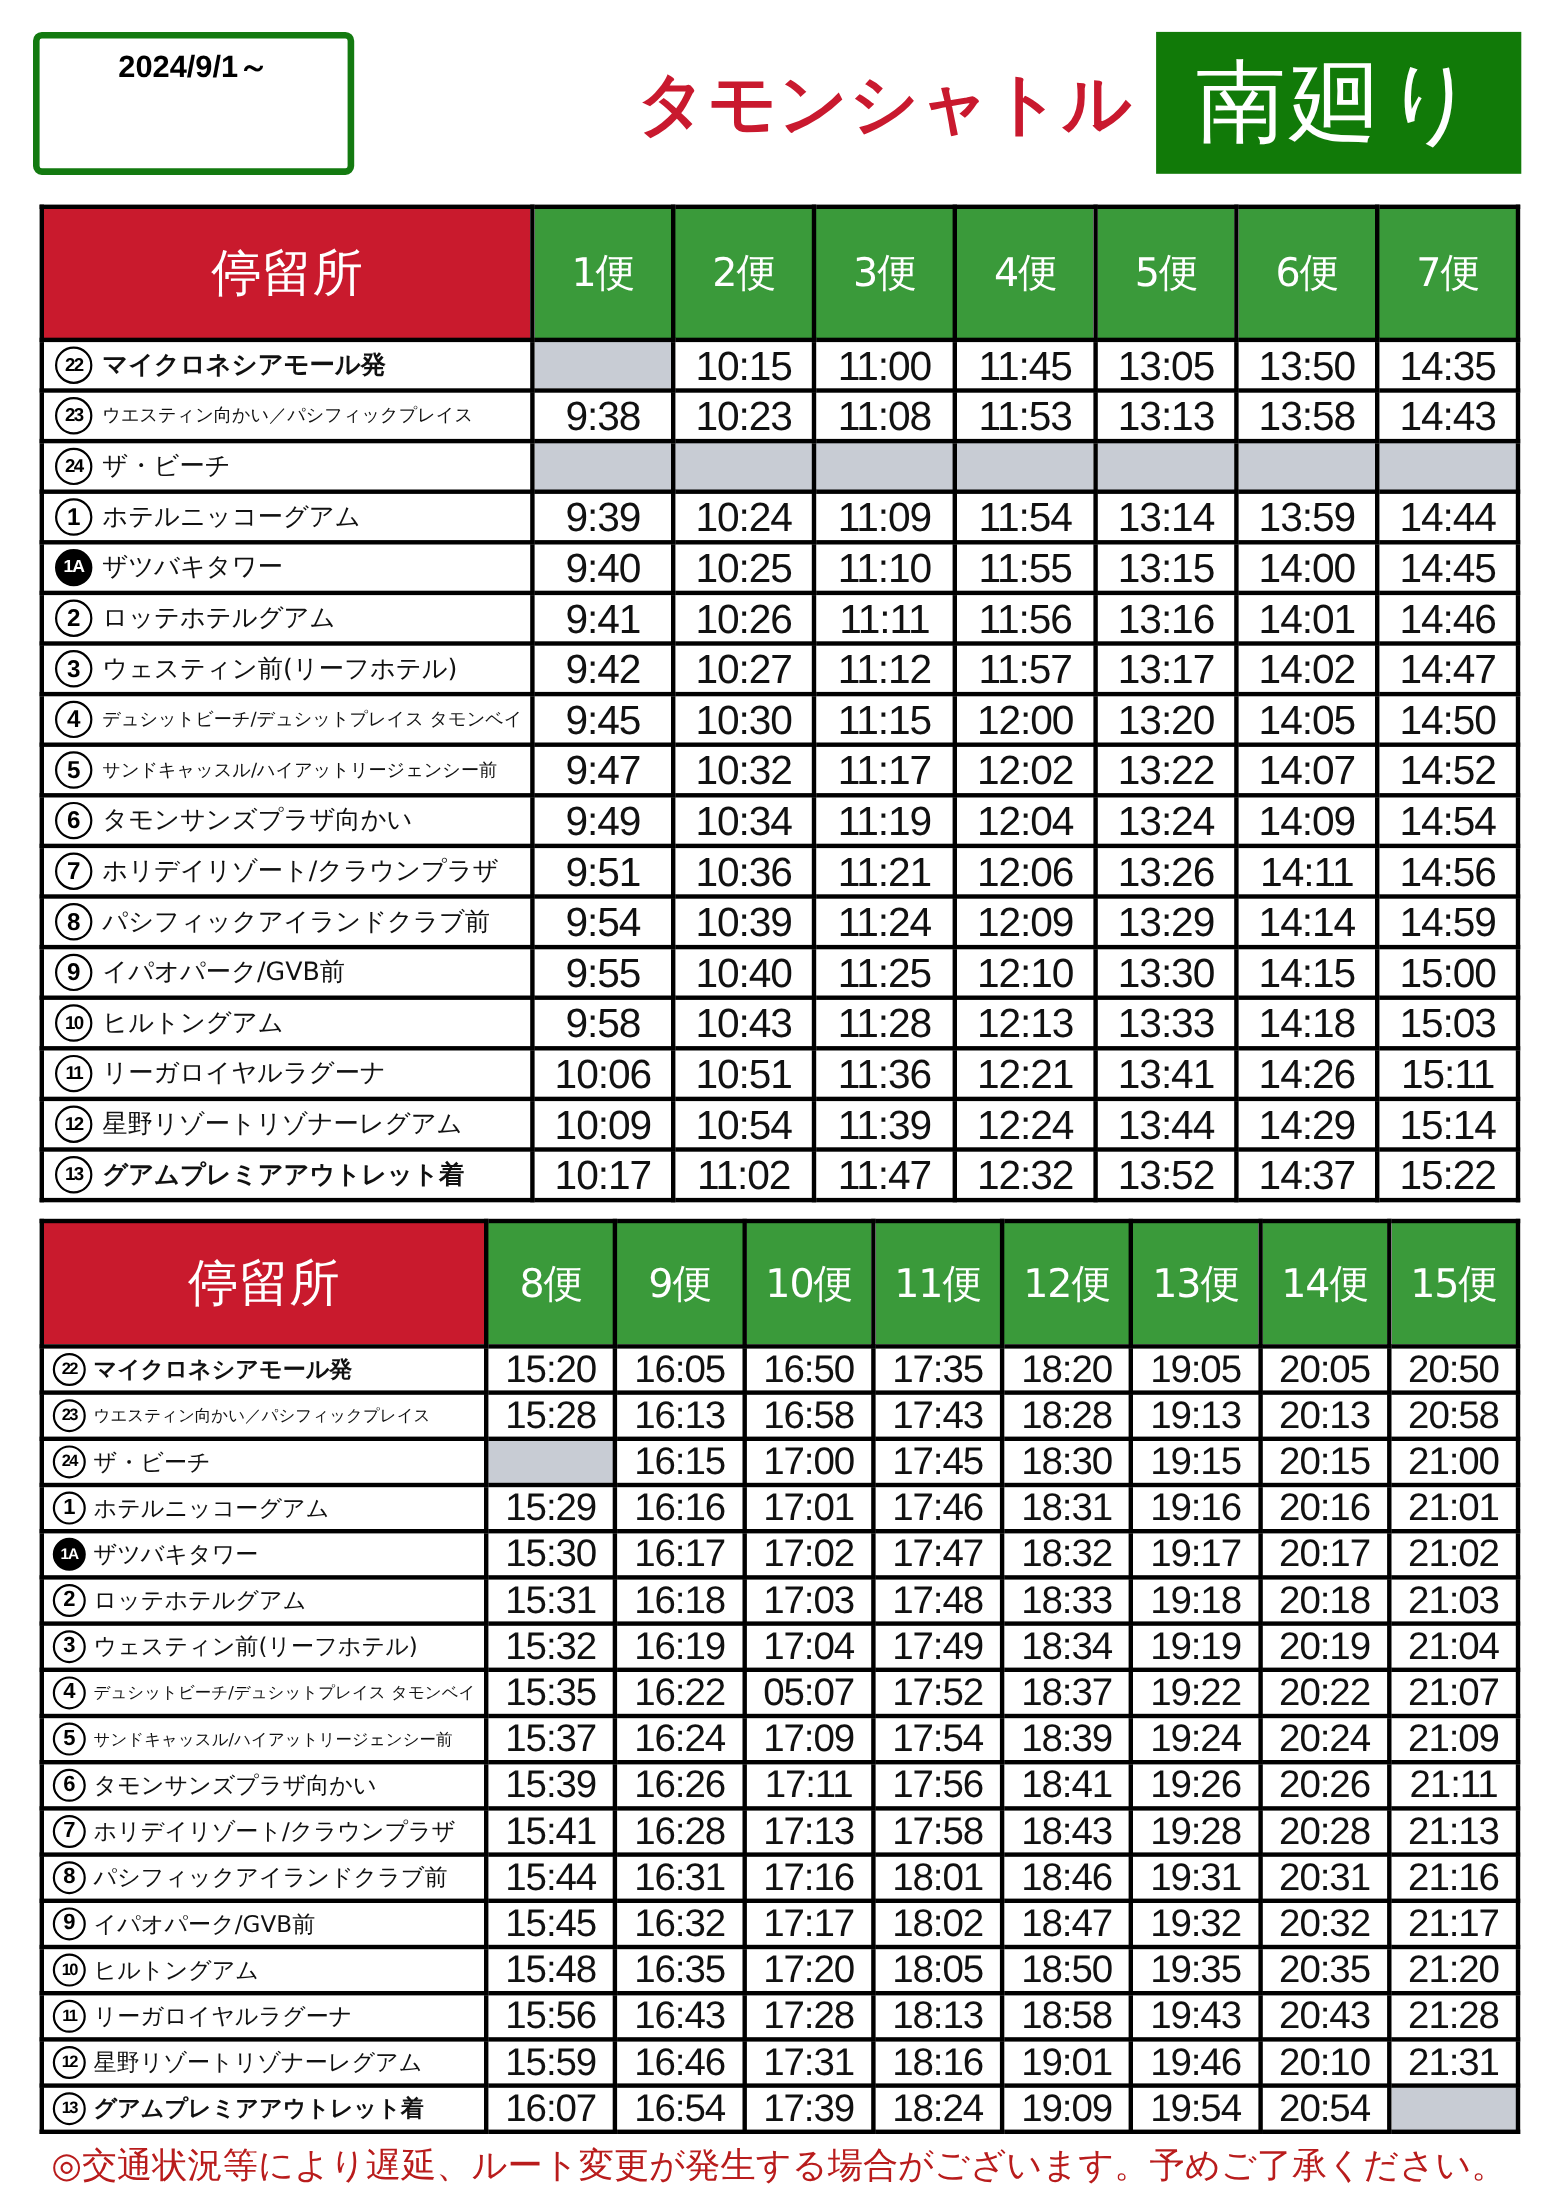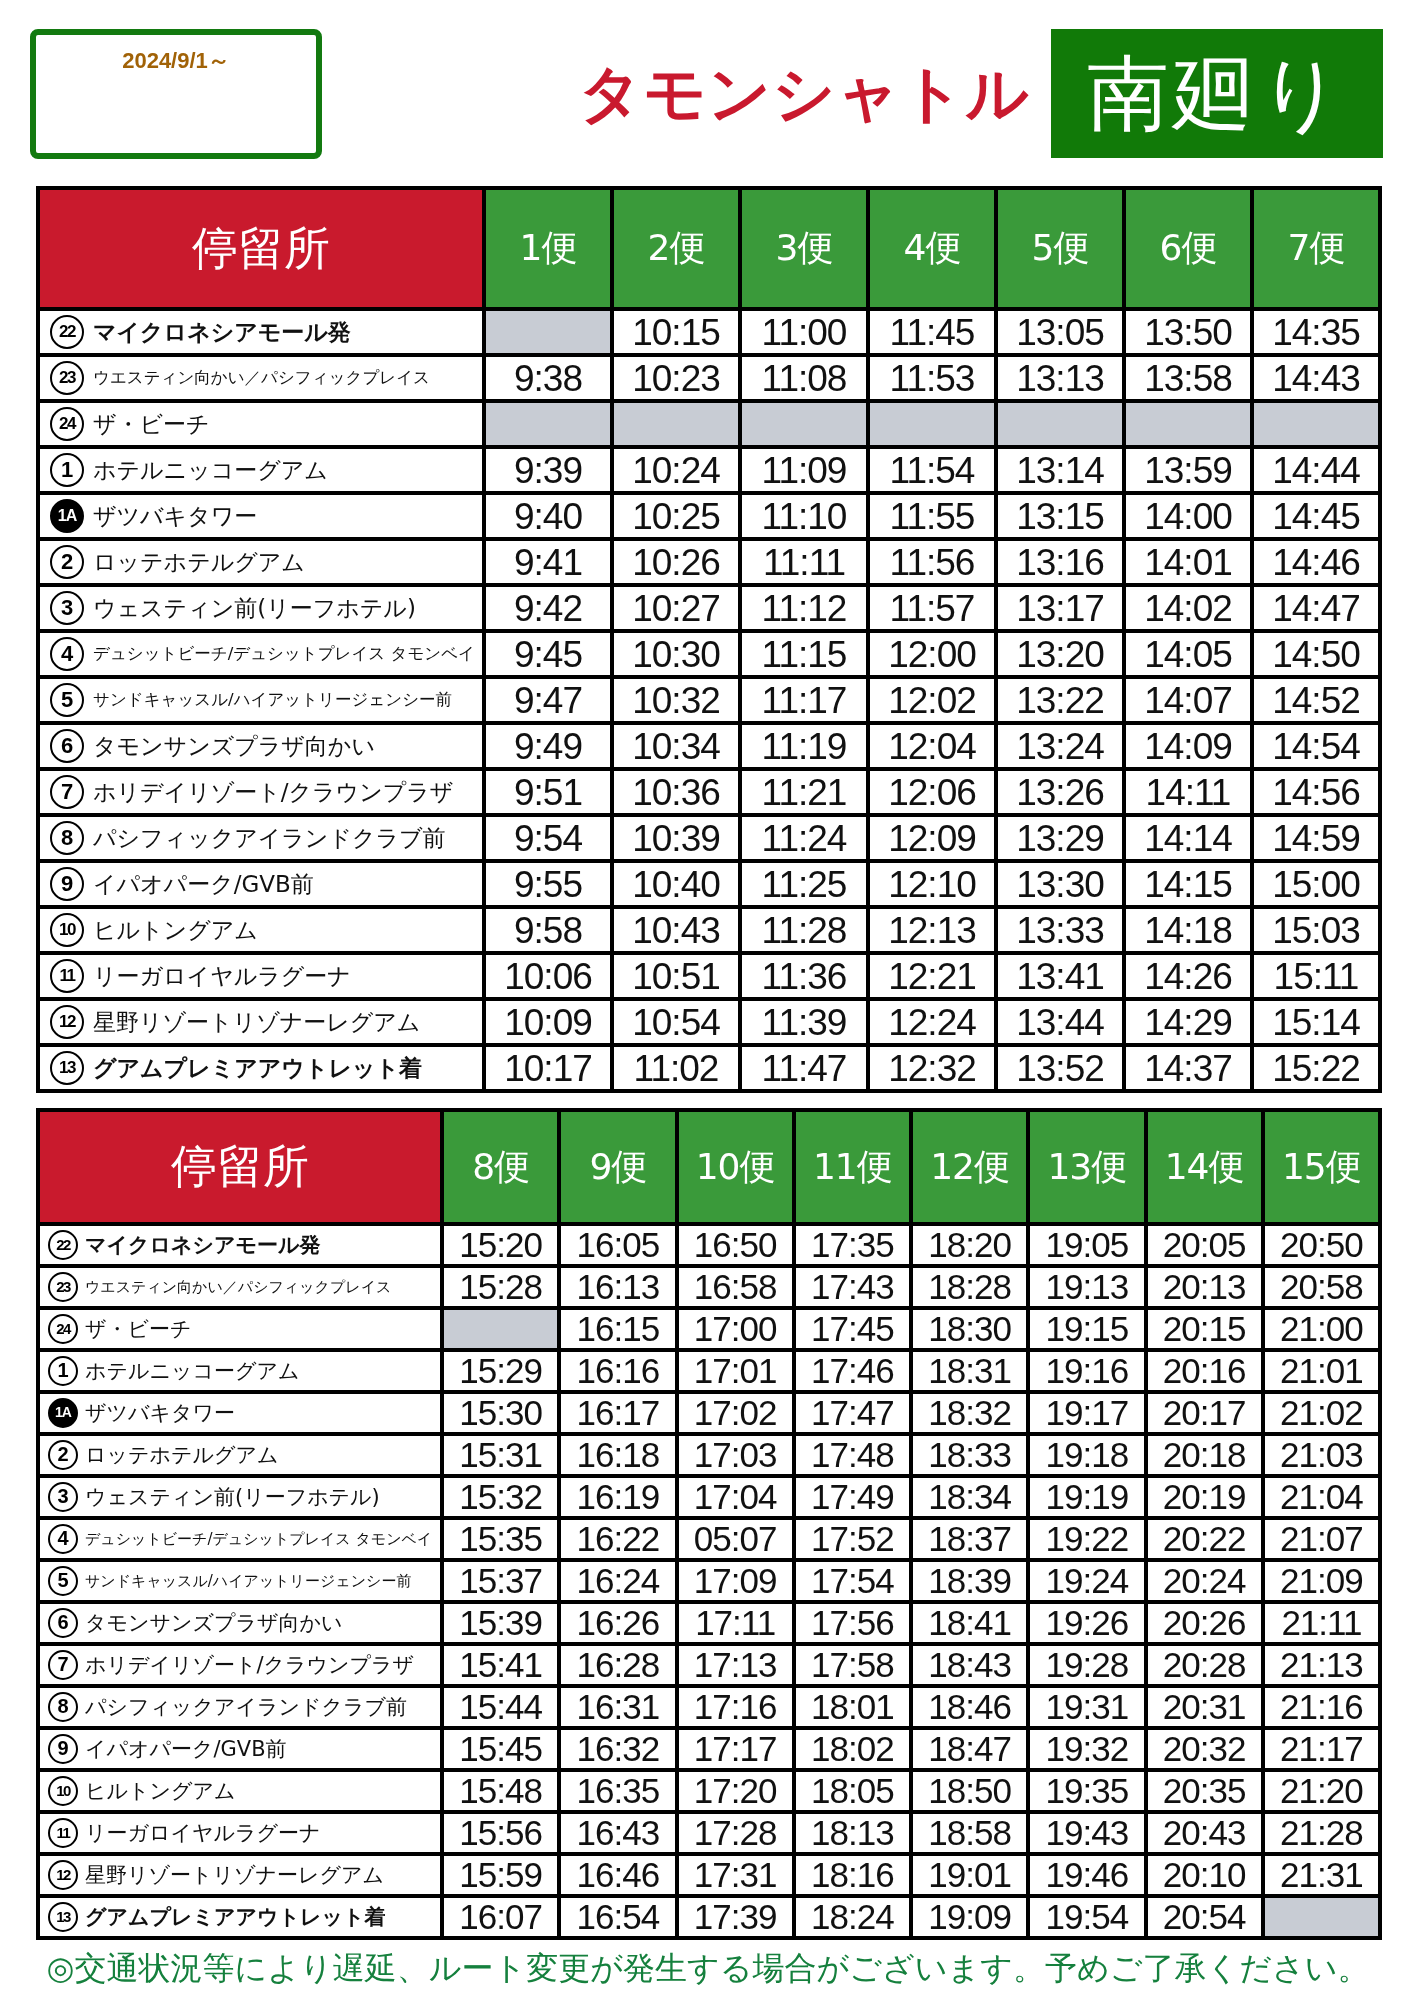--- a/index.html
+++ b/index.html
@@ -1,18 +1,18 @@
 <!DOCTYPE html>
 <html><head>
 <meta charset="utf-8">
 <style>
 html,body{margin:0;padding:0;background:#fff;}
 body{width:1414px;height:2000px;position:relative;overflow:hidden;font-family:"DejaVu Sans",sans-serif;color:#111;}
 .badge{position:absolute;left:30px;top:29px;width:280px;height:118px;border:6px solid #137a10;border-radius:8px;background:#fff;}
-.badge-date{position:absolute;left:0;top:8px;width:100%;height:36px;line-height:36px;text-align:center;color:#a16207;font-family:"Liberation Sans",sans-serif;font-weight:bold;font-size:22px;white-space:nowrap;}
+.badge-date{position:absolute;left:0;top:8px;width:100%;height:36px;line-height:36px;text-align:center;color:#000000;font-family:"Liberation Sans",sans-serif;font-weight:bold;font-size:28px;white-space:nowrap;}
 .badge-label{position:absolute;left:0;top:44px;width:100%;height:70px;line-height:70px;text-align:center;color:#137a10;font-weight:bold;font-size:60px;white-space:nowrap;}
 .title{position:absolute;left:340px;top:36px;width:690px;height:116px;line-height:116px;text-align:right;color:#c9192e;font-weight:bold;font-size:62px;white-space:nowrap;letter-spacing:1px;}
 .route{position:absolute;left:1051px;top:29px;width:332px;height:129px;line-height:129px;text-align:center;background:#117a08;color:#fff;font-size:82px;white-space:nowrap;letter-spacing:4px;}
 .tt{position:absolute;left:36px;width:1346px;border-collapse:collapse;table-layout:fixed;border-radius:17px;}
 .tt td{border:4px solid #000;padding:0;overflow:hidden;white-space:nowrap;}
 .tt1{top:186px;}
 .tt2{top:1108px;}
 .tt1 col.c0{width:446px;}
 .tt2 col.c0{width:404px;}
 .tt1 tr.hr{height:121px;}
@@ -29,21 +29,21 @@
 .num.dd{font-size:17px;letter-spacing:-1.5px;}
 .num.fill{background:#000;color:#fff;font-size:16px;letter-spacing:-1px;}
 .nm{display:inline-block;vertical-align:middle;margin-left:9px;font-size:23px;line-height:28px;color:#111;}
 .nm.s{font-size:16.5px;}
 .nm.b{font-weight:bold;}
 .tt2 .num{width:30px;height:30px;line-height:25px;margin-left:8px;font-size:20px;}
 .tt2 .num.dd{font-size:15px;}
 .tt2 .num.fill{font-size:14px;}
 .tt2 .nm{font-size:21px;margin-left:7px;}
 .tt2 .nm.s{font-size:15px;}
-.footer{position:absolute;left:30px;top:1946px;width:1356px;height:44px;line-height:44px;text-align:center;font-size:32px;white-space:nowrap;color:#15803d;}
+.footer{position:absolute;left:30px;top:1946px;width:1356px;height:44px;line-height:44px;text-align:center;font-size:32px;white-space:nowrap;color:#b91c1c;}
 </style>
 </head>
 <body>
 
 <div class="badge">
   <div class="badge-date">2024/9/1～</div>
 </div>
 <div class="title">タモンシャトル</div>
 <div class="route">南廻り</div>
 

